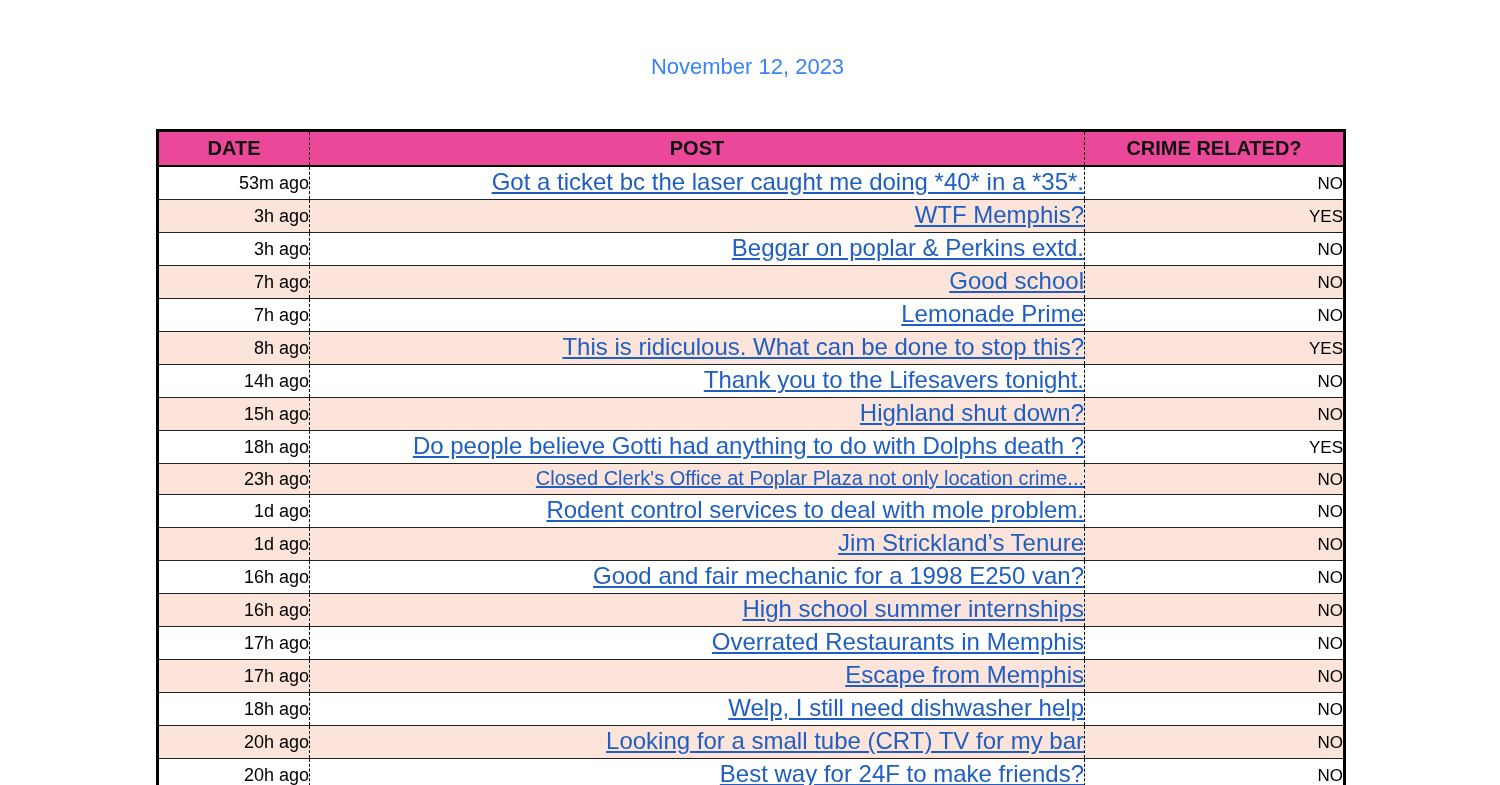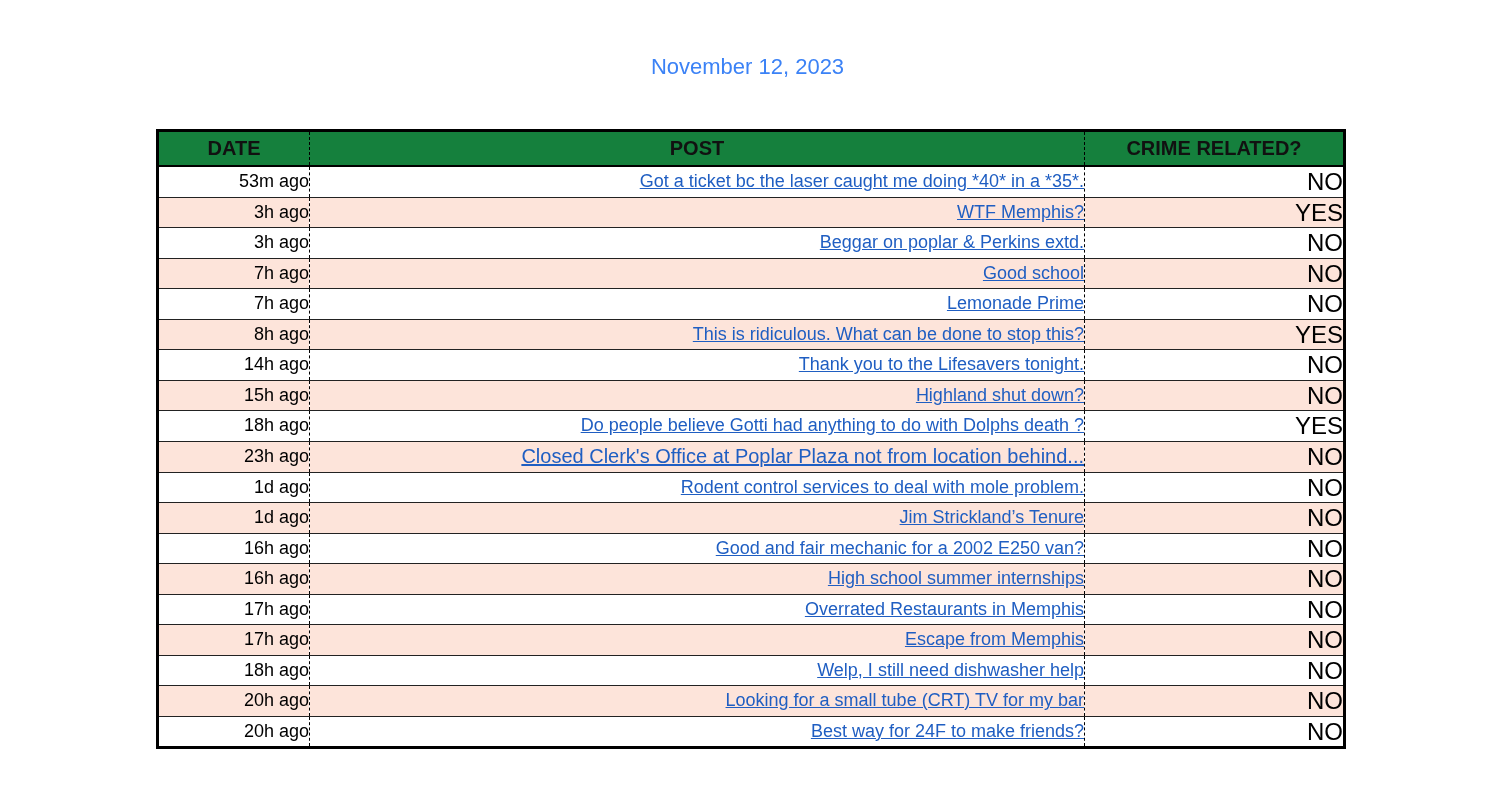--- a/index.html
+++ b/index.html
@@ -32,21 +32,21 @@
       left: 156px;
       width: 1187px;
       border-collapse: collapse;
       border: 3px solid #000;
       table-layout: fixed;
     }
     table.posts col.c-date { width: 152px; }
     table.posts col.c-post { width: 775px; }
     table.posts col.c-crime { width: 260px; }
     thead th {
-      background: #15803d;
+      background: #ec4899;
       color: #111;
       font-weight: bold;
       font-size: 20px;
       height: 33px;
       padding: 0;
       text-align: center;
       border-bottom: 2px solid #000;
       line-height: 33px;
     }
     tbody td {
@@ -66,26 +66,26 @@
     th.col-post, td.col-post {
       border-right: 1.5px dashed #000;
     }
     tbody tr:nth-child(even) td {
       background: #fde4da;
     }
     tbody tr:nth-child(odd) td {
       background: #ffffff;
     }
     td.col-crime {
-      font-size: 24px;
+      font-size: 17px;
     }
     a.post-link {
       color: #1f5ec2;
       text-decoration: underline;
-      font-size: 18px;
+      font-size: 24px;
     }
     a.post-link.large {
       font-size: 20px;
     }
   </style>
 </head>
 <body>
 
 <div class="page">
   <div class="doc-title">November 12, 2023</div>
@@ -144,36 +144,36 @@
           <td class="col-post"><a class="post-link" href="#">Highland shut down?</a></td>
           <td class="col-crime">NO</td>
         </tr>
         <tr>
           <td class="col-date">18h ago</td>
           <td class="col-post"><a class="post-link" href="#">Do people believe Gotti had anything to do with Dolphs death ?</a></td>
           <td class="col-crime">YES</td>
         </tr>
         <tr>
           <td class="col-date">23h ago</td>
-          <td class="col-post"><a class="post-link large" href="#">Closed Clerk's Office at Poplar Plaza not from location behind...</a></td>
+          <td class="col-post"><a class="post-link large" href="#">Closed Clerk's Office at Poplar Plaza not only location crime...</a></td>
           <td class="col-crime">NO</td>
         </tr>
         <tr>
           <td class="col-date">1d ago</td>
           <td class="col-post"><a class="post-link" href="#">Rodent control services to deal with mole problem.</a></td>
           <td class="col-crime">NO</td>
         </tr>
         <tr>
           <td class="col-date">1d ago</td>
           <td class="col-post"><a class="post-link" href="#">Jim Strickland’s Tenure</a></td>
           <td class="col-crime">NO</td>
         </tr>
         <tr>
           <td class="col-date">16h ago</td>
-          <td class="col-post"><a class="post-link" href="#">Good and fair mechanic for a 2002 E250 van?</a></td>
+          <td class="col-post"><a class="post-link" href="#">Good and fair mechanic for a 1998 E250 van?</a></td>
           <td class="col-crime">NO</td>
         </tr>
         <tr>
           <td class="col-date">16h ago</td>
           <td class="col-post"><a class="post-link" href="#">High school summer internships</a></td>
           <td class="col-crime">NO</td>
         </tr>
         <tr>
           <td class="col-date">17h ago</td>
           <td class="col-post"><a class="post-link" href="#">Overrated Restaurants in Memphis</a></td>

